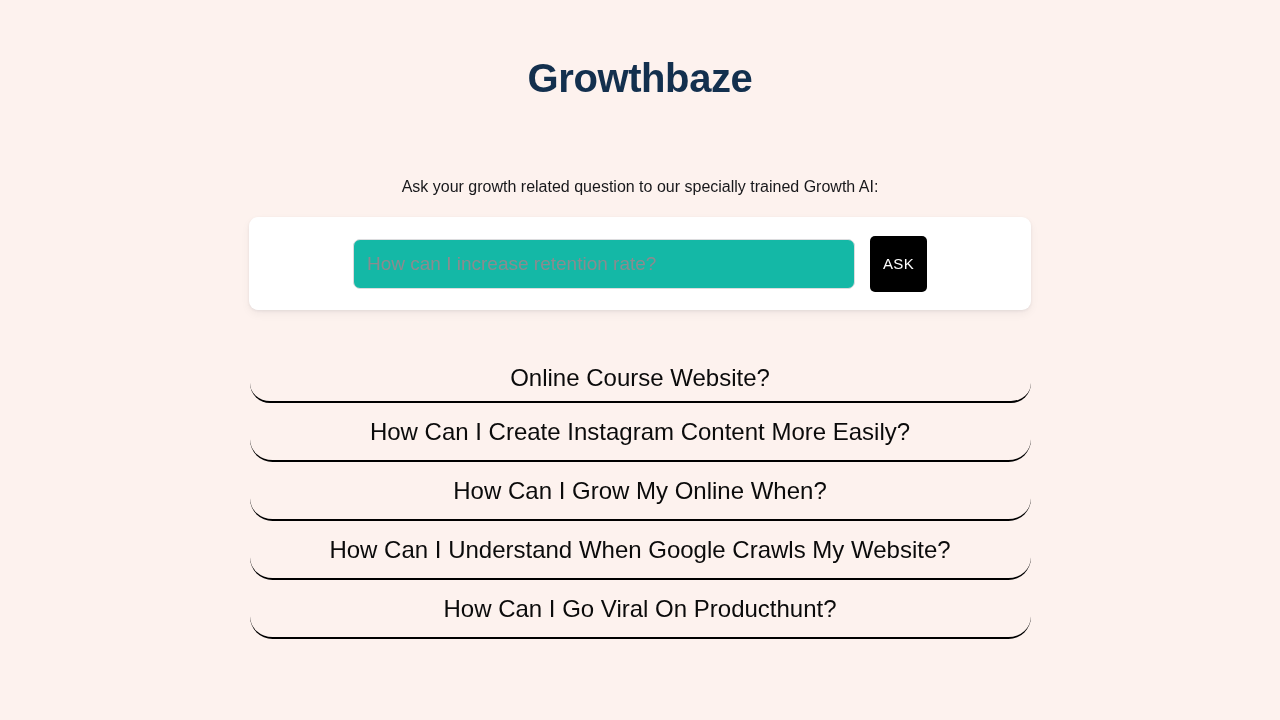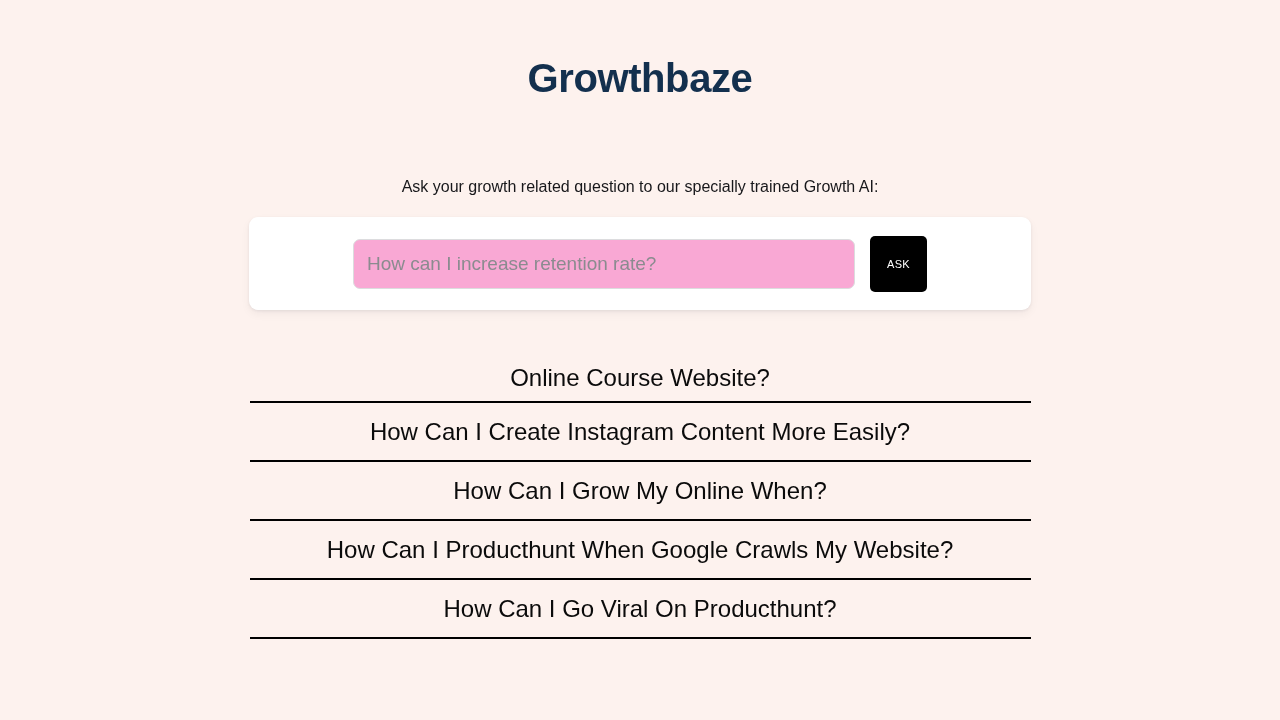--- a/index.html
+++ b/index.html
@@ -1,15 +1,15 @@
 <!DOCTYPE html>
 <html><head>
 <meta charset="utf-8">
 <style>
-  * { box-sizing: border-box; margin: 0; padding: 0; }
+  * { box-sizing: border-box; margin: 0; padding: 0; border-radius: 24px; }
 
   html, body {
     width: 1280px;
     height: 720px;
     overflow: hidden;
   }
 
   body {
     background: #FDF2EE;
     font-family: "Liberation Sans", sans-serif;
@@ -65,42 +65,42 @@
     display: flex;
     align-items: center;
     gap: 15px;
   }
 
   .ask-input {
     width: 502px;
     height: 50px;
     border: 1px solid #dcdcde;
     border-radius: 7px;
-    background: #f9a8d4;
+    background: #14b8a6;
     padding: 0 13px;
     font-family: "Liberation Sans", sans-serif;
     font-size: 19px;
     color: #1f2937;
     outline: none;
   }
 
   .ask-input::placeholder {
     color: #8b8b8f;
     font-size: 19px;
   }
 
   .ask-button {
     width: 57px;
     height: 56px;
     background: #000000;
     color: #FFFFFF;
     border: none;
     border-radius: 5px;
     font-family: "Liberation Sans", sans-serif;
-    font-size: 11px;
+    font-size: 15px;
     letter-spacing: 0.3px;
     cursor: pointer;
     display: flex;
     align-items: center;
     justify-content: center;
   }
 
   
   .question-list {
     width: 781px;
@@ -143,17 +143,17 @@
         <button class="ask-button">ASK</button>
       </div>
     </div>
 
   </div>
 
   <ul class="question-list">
     <li class="question-item">Online Course Website?</li>
     <li class="question-item">How Can I Create Instagram Content More Easily?</li>
     <li class="question-item">How Can I Grow My Online When?</li>
-    <li class="question-item">How Can I Producthunt When Google Crawls My Website?</li>
+    <li class="question-item">How Can I Understand When Google Crawls My Website?</li>
     <li class="question-item">How Can I Go Viral On Producthunt?</li>
   </ul>
 
 </div>
 
 </body></html>

